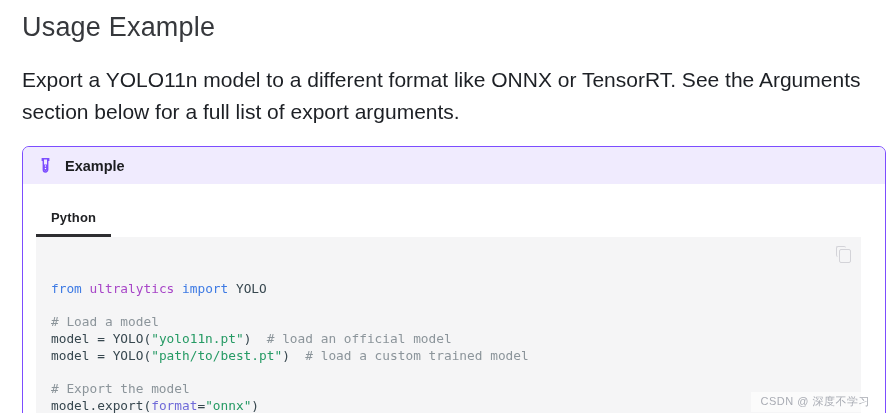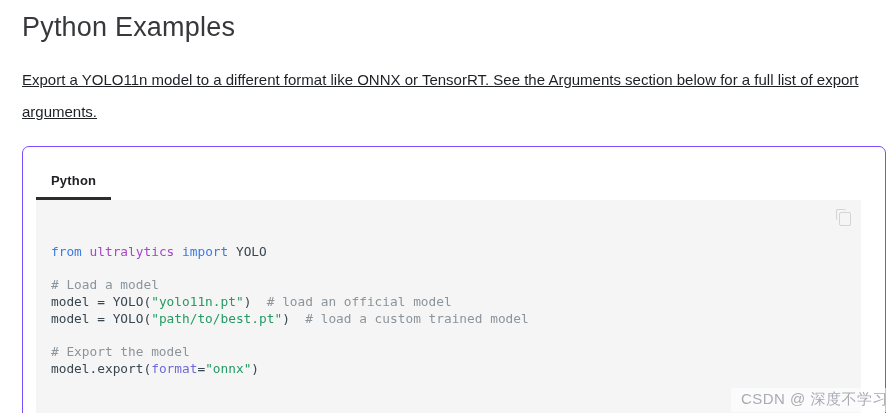--- a/index.html
+++ b/index.html
@@ -12,22 +12,22 @@
   .page{padding:6px 7px 0 22px;}
 
   
   .page-title{
     font-size:27px;font-weight:400;color:#36383c;
     margin:6px 0 21px 0;letter-spacing:.2px;
   }
 
   
   .intro{
-    font-size:15px;line-height:31.5px;color:#1d2025;
-    margin:8px 0 19px 0;max-width:856px;text-decoration:underline;
+    font-size:21px;line-height:31.5px;color:#1d2025;
+    margin:8px 0 19px 0;max-width:856px;
   }
 
   
   .admonition{
     border:1px solid #7c4dff;
     border-radius:7px;
     margin-right:0;
     background:#fff;
     overflow:hidden;
   }
@@ -78,38 +78,47 @@
     position:absolute;top:9px;right:8px;width:17px;height:18px;cursor:pointer;
   }
   .copy-btn .sq{
     position:absolute;border:1.6px solid #d3d3d8;border-radius:2px;background:transparent;
   }
   .copy-btn .sq.back{left:0;top:0;width:9px;height:10px;border-bottom:none;border-right:none;}
   .copy-btn .sq.front{left:3px;top:3px;width:10px;height:12px;background:#f5f5f6;}
 
   
   .watermark{
-    position:absolute;right:0;bottom:1px;
+    position:absolute;right:18px;bottom:1px;
     background:rgba(255,255,255,0.6);
-    color:#a9acb4;font-size:15px;letter-spacing:.5px;
+    color:#a9acb4;font-size:11px;letter-spacing:.5px;
     padding:2px 5px 3px 10px;
     font-family:"Liberation Sans", sans-serif;
   }
 </style>
 </head>
 <body>
 
 <div class="page">
 
-  <h2 class="page-title">Python Examples</h2>
+  <h2 class="page-title">Usage Example</h2>
 
   <p class="intro">Export a YOLO11n model to a different format like ONNX or TensorRT. See the Arguments section below for a full list of export arguments.</p>
 
   <div class="admonition">
 
+    <div class="admonition-header">
+      <svg class="adm-icon" viewBox="0 0 24 24" aria-hidden="true">
+        <path d="M7.5 2.5h9v2.2h-1.4v13.3a3.1 3.1 0 0 1-6.2 0V4.7H7.5z" fill="none" stroke="#7c4dff" stroke-width="2"></path>
+        <path d="M9.9 10.5h4.2v7.4a2.1 2.1 0 0 1-4.2 0z" fill="#7c4dff"></path>
+        <circle cx="12" cy="12.6" r="1" fill="#ffffff"></circle>
+        <circle cx="12" cy="16.2" r="1" fill="#ffffff"></circle>
+      </svg>
+      <span class="admonition-title">Example</span>
+    </div>
 
     <div class="admonition-body">
 
       <div class="tabbar">
         <div class="tab active">Python</div>
       </div>
 
       <div class="codeblock">
         <div><div class="code-line"><span style="color: rgb(61, 122, 228);">from</span><span style="color: rgb(55, 71, 79);"> </span><span style="color: rgb(168, 70, 200);">ultralytics</span><span style="color: rgb(55, 71, 79);"> </span><span style="color: rgb(61, 122, 228);">import</span><span style="color: rgb(55, 71, 79);"> YOLO</span></div><div class="code-line">&nbsp;</div><div class="code-line"><span style="color: rgb(140, 149, 155);"># Load a model</span></div><div class="code-line"><span style="color: rgb(55, 71, 79);">model = YOLO(</span><span style="color: rgb(37, 154, 100);">"yolo11n.pt"</span><span style="color: rgb(55, 71, 79);">)  </span><span style="color: rgb(140, 149, 155);"># load an official model</span></div><div class="code-line"><span style="color: rgb(55, 71, 79);">model = YOLO(</span><span style="color: rgb(37, 154, 100);">"path/to/best.pt"</span><span style="color: rgb(55, 71, 79);">)  </span><span style="color: rgb(140, 149, 155);"># load a custom trained model</span></div><div class="code-line">&nbsp;</div><div class="code-line"><span style="color: rgb(140, 149, 155);"># Export the model</span></div><div class="code-line"><span style="color: rgb(55, 71, 79);">model.export(</span><span style="color: rgb(111, 106, 216);">format</span><span style="color: rgb(55, 71, 79);">=</span><span style="color: rgb(37, 154, 100);">"onnx"</span><span style="color: rgb(55, 71, 79);">)</span></div></div>
         <div class="copy-btn" title="Copy to clipboard">

